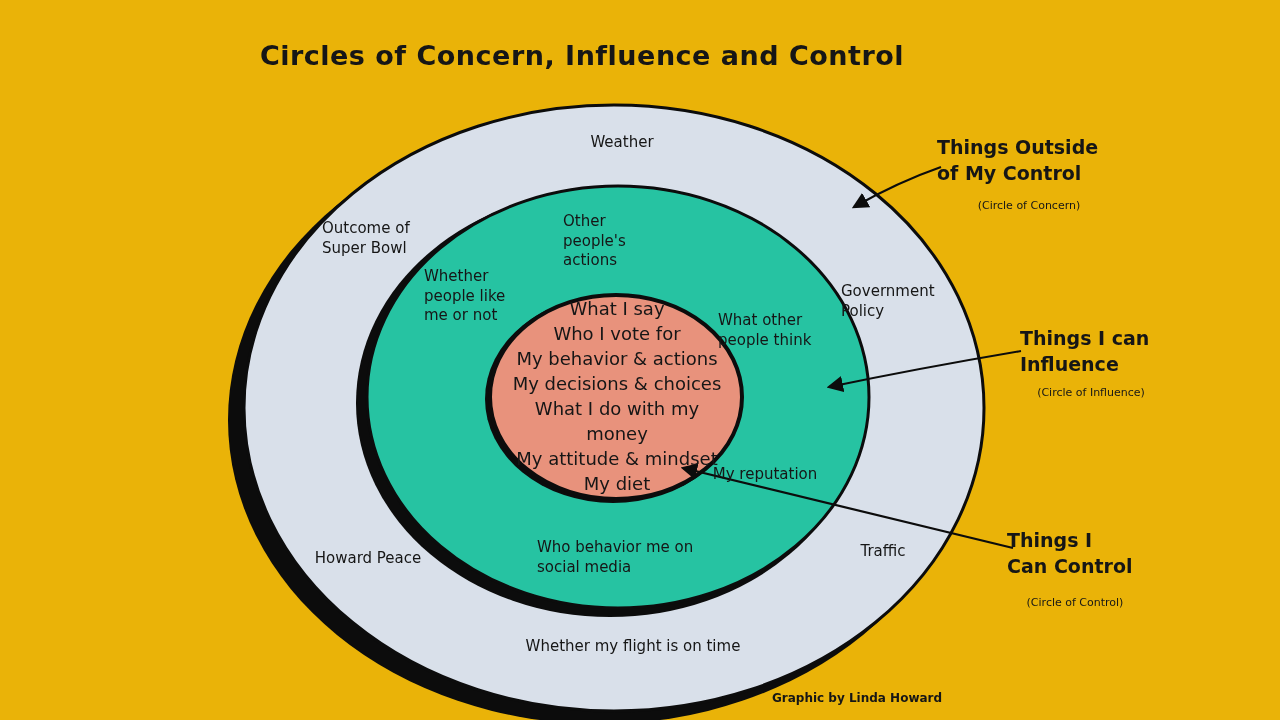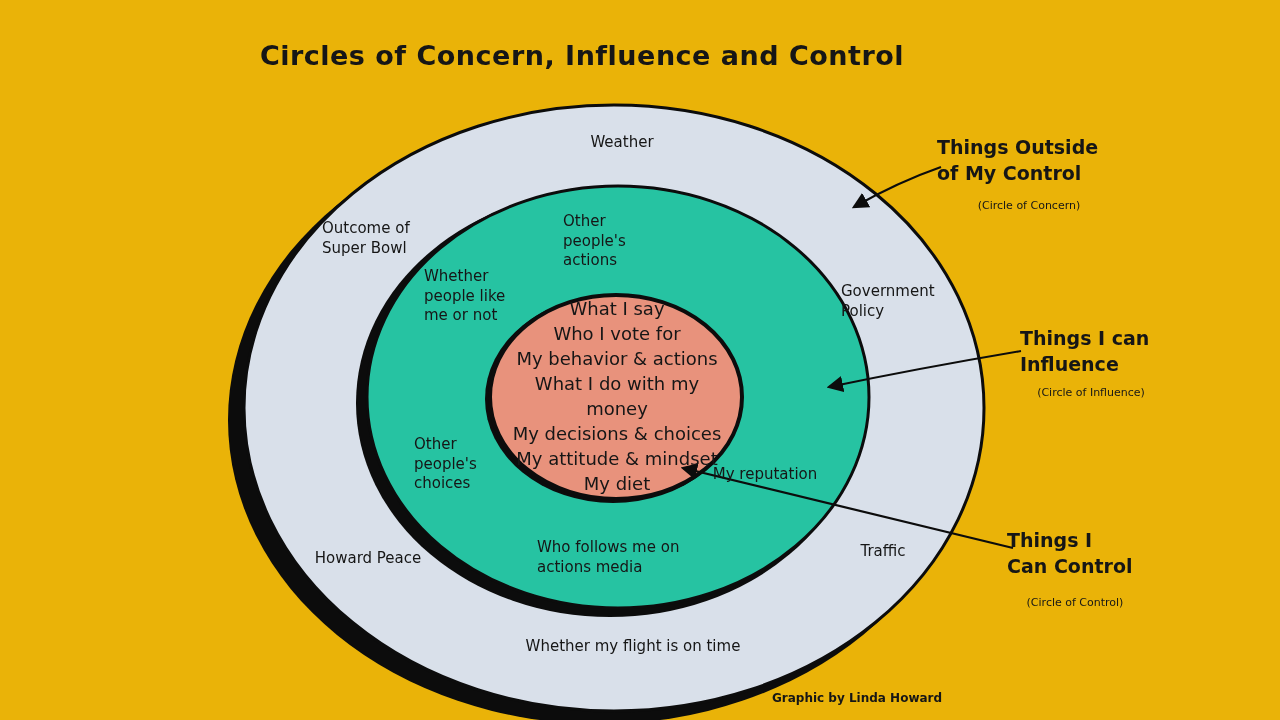--- a/index.html
+++ b/index.html
@@ -109,30 +109,30 @@
 
   <div class="label nowrap" style="left:622px; top:143px;">Weather</div>
   <div class="label" style="left:378px; top:238px; width:112px;">Outcome of Super Bowl</div>
   <div class="label" style="left:893px; top:301px; width:104px;">Government Policy</div>
   <div class="label nowrap" style="left:368px; top:559px;">Howard Peace</div>
   <div class="label nowrap" style="left:855px; top:552px;margin-left:28px;">Traffic</div>
   <div class="label nowrap" style="left:633px; top:647px;">Whether my flight is on time</div>
 
   <div class="label" style="left:601px; top:241px; width:76px;">Other people's actions</div>
   <div class="label" style="left:470px; top:296px; width:92px;">Whether people like me or not</div>
-  <div class="label" style="left:452px; top:464px; width:76px;">Other people's choices</div>
+  <div class="label" style="left:773px; top:330px; width:110px;">What other people think</div>
   <div class="label nowrap" style="left:765px; top:475px;">My reputation</div>
-  <div class="label" style="left:617px; top:557px; width:160px;">Who follows me on actions media</div>
+  <div class="label" style="left:617px; top:557px; width:160px;">Who behavior me on social media</div>
 
   <div class="control-list">
     <div>What I say</div>
     <div>Who I vote for</div>
     <div>My behavior &amp; actions</div>
+    <div>My decisions &amp; choices</div>
     <div>What I do with my money</div>
-    <div>My decisions &amp; choices</div>
     <div>My attitude &amp; mindset</div>
     <div>My diet</div>
   </div>
 
   <div class="annotation-heading" style="left:1027px; top:161px; width:180px;">Things Outside of My Control</div>
   <div class="annotation-sub" style="left:1029px; top:205px;">(Circle of Concern)</div>
 
   <div class="annotation-heading" style="left:1090px; top:352px; width:140px;">Things I can Influence</div>
   <div class="annotation-sub" style="left:1091px; top:392px;">(Circle of Influence)</div>
 

